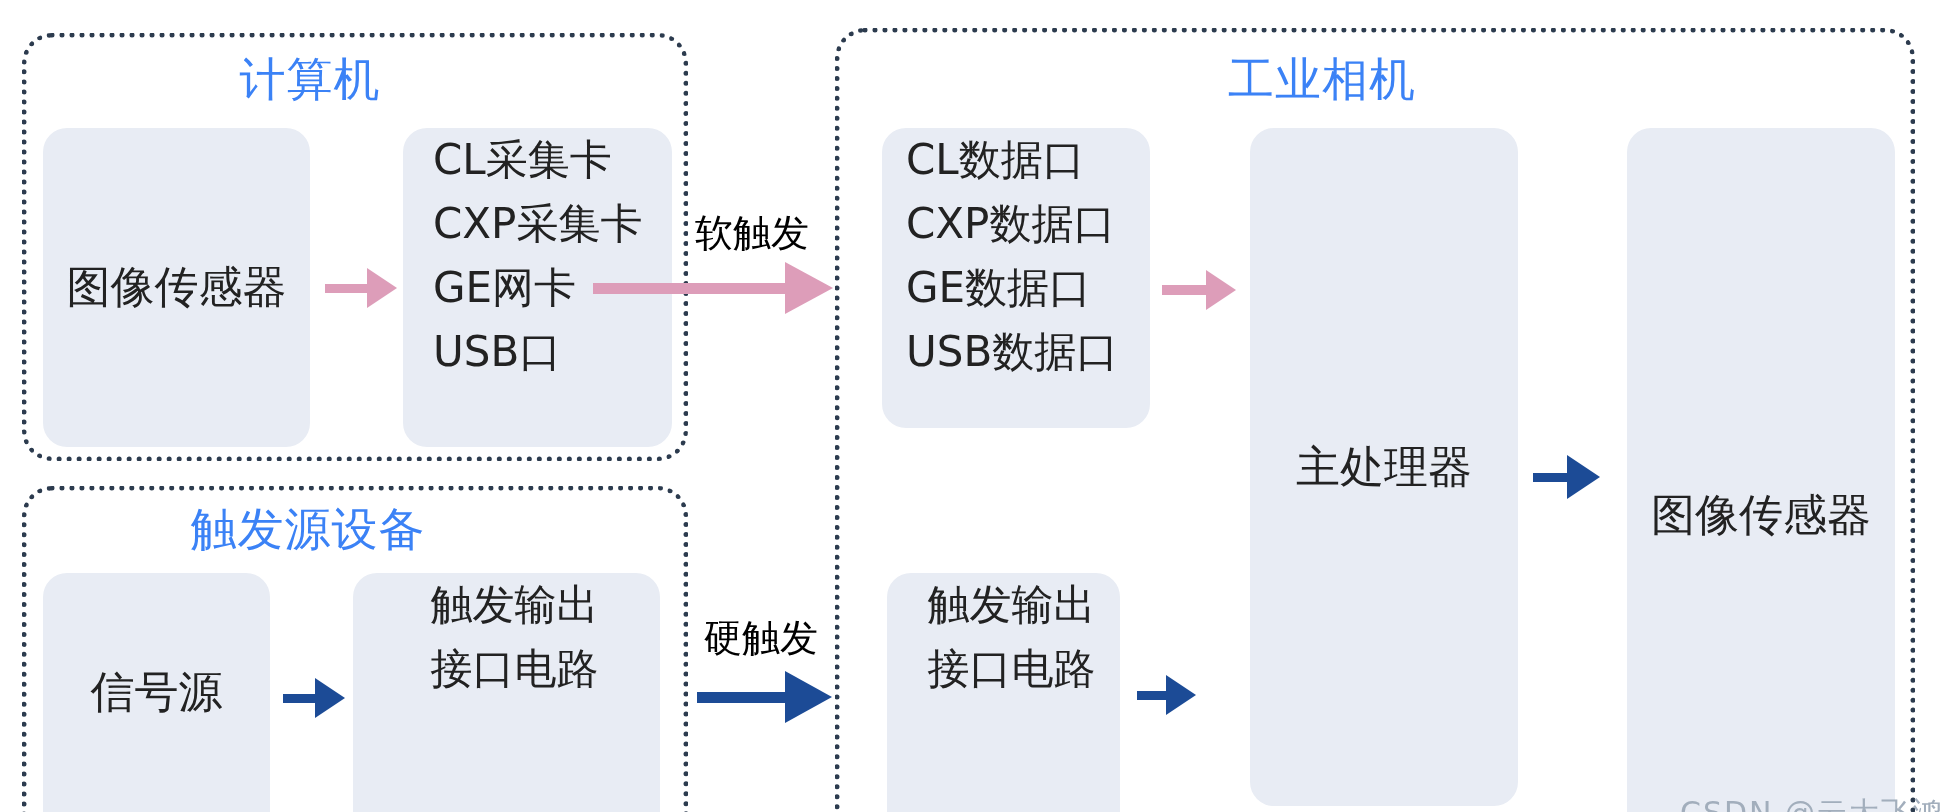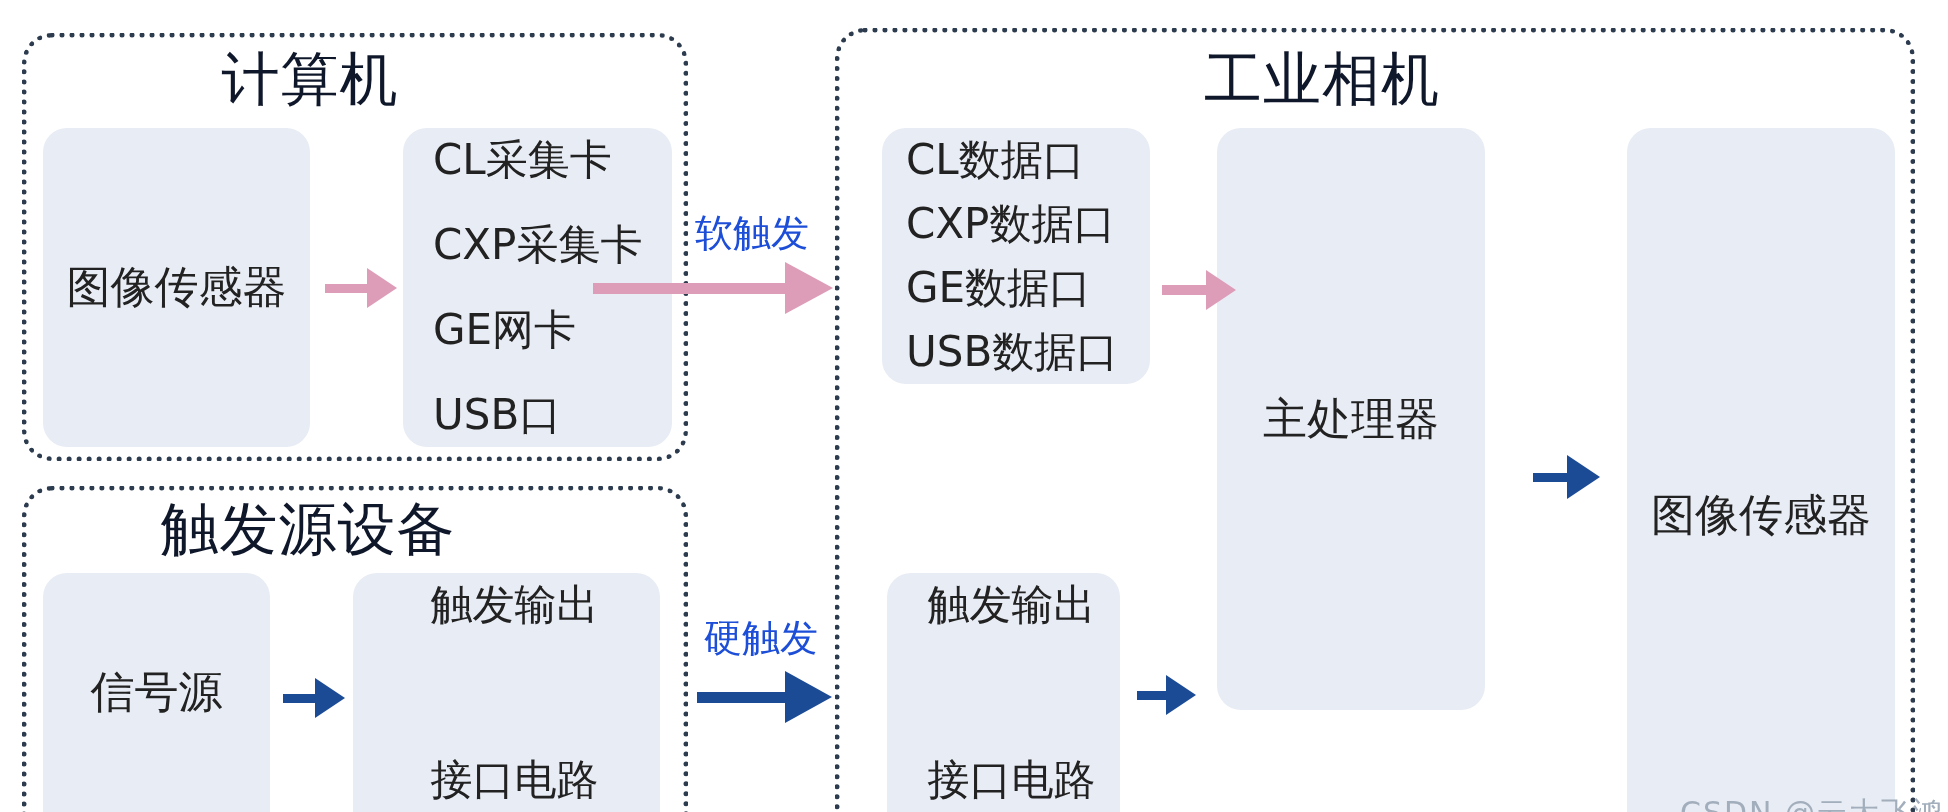--- a/index.html
+++ b/index.html
@@ -9,36 +9,36 @@
     font-family:"DejaVu Sans","Liberation Sans",sans-serif;
     color:#222222;
   }
   .dotted{
     position:absolute;box-sizing:border-box;
     border:5px dotted #2c3b4e;border-radius:30px;
     background:transparent;
   }
   .ctitle{
     position:absolute;transform:translate(-50%,-50%);
-    font-size:58px;color:#0f172a;white-space:nowrap;letter-spacing:1px;
+    font-size:46px;color:#3b82f6;white-space:nowrap;letter-spacing:1px;
   }
   .box{
     position:absolute;background:#e8ecf4;border-radius:24px;
     box-sizing:border-box;
   }
   .box.single{display:flex;align-items:center;justify-content:center;font-size:44px;}
-  .box.multi{display:flex;flex-direction:column;justify-content:space-between;
+  .box.multi{display:flex;flex-direction:column;justify-content:flex-start;
     font-size:42px;line-height:64px;padding-left:30px;}
   .box.multi.centered{align-items:center;padding-left:16px;}
   .arrow{position:absolute;display:block;}
   .pink{fill:#dd9db9;}
   .blue{fill:#1c4b96;}
   .tlabel{
     position:absolute;transform:translate(-50%,-50%);
-    font-size:38px;color:#1d4ed8;white-space:nowrap;
+    font-size:38px;color:#000000;white-space:nowrap;
   }
   .wm{
     position:absolute;left:1680px;top:793px;
     font-size:30px;color:#a2aebc;white-space:nowrap;letter-spacing:2px;
   }
 </style>
 </head>
 <body>
 
 <div class="canvas">
@@ -62,31 +62,31 @@
   </div>
 
   <div class="box single" style="left:43px;top:573px;width:227px;height:239px;border-bottom-left-radius:0;border-bottom-right-radius:0;align-items:center;">
     <span>信号源</span>
   </div>
   <div class="box multi centered" style="left:353px;top:573px;width:307px;height:239px;border-bottom-left-radius:0;border-bottom-right-radius:0;">
     <div>触发输出</div>
     <div>接口电路</div>
   </div>
 
-  <div class="box multi" style="left:882px;top:128px;width:268px;height:256px;padding-left:24px;">
+  <div class="box multi" style="left:882px;top:128px;width:268px;height:300px;padding-left:24px;">
     <div>CL数据口</div>
     <div>CXP数据口</div>
     <div>GE数据口</div>
     <div>USB数据口</div>
   </div>
   <div class="box multi centered" style="left:887px;top:573px;width:233px;height:239px;border-bottom-left-radius:0;border-bottom-right-radius:0;">
     <div>触发输出</div>
     <div>接口电路</div>
   </div>
-  <div class="box single" style="left:1217px;top:128px;width:268px;height:582px;">
+  <div class="box single" style="left:1250px;top:128px;width:268px;height:678px;">
     <span>主处理器</span>
   </div>
   <div class="box single" style="left:1627px;top:128px;width:268px;height:775px;">
     <span>图像传感器</span>
   </div>
 
   <svg class="arrow" style="left:325px;top:266px;" width="72" height="44" viewBox="0 0 72 44">
     <rect class="pink" x="0" y="18" width="48" height="9"></rect>
     <polygon class="pink" points="42,2 72,22 42,42"></polygon>
   </svg>

